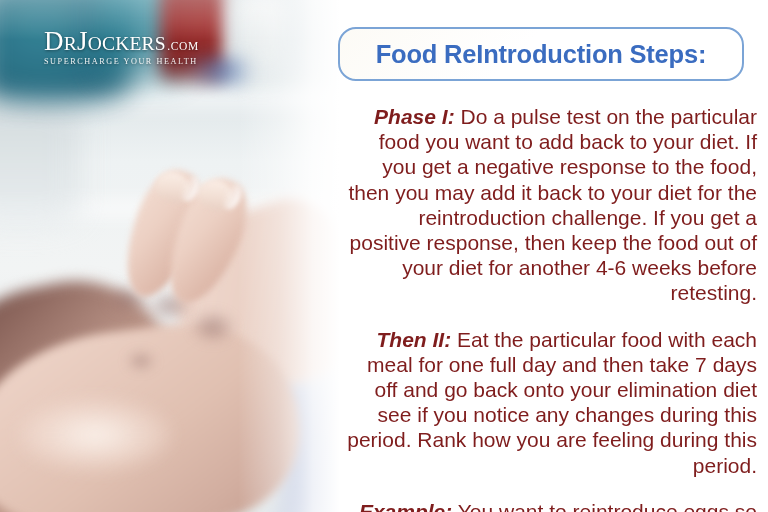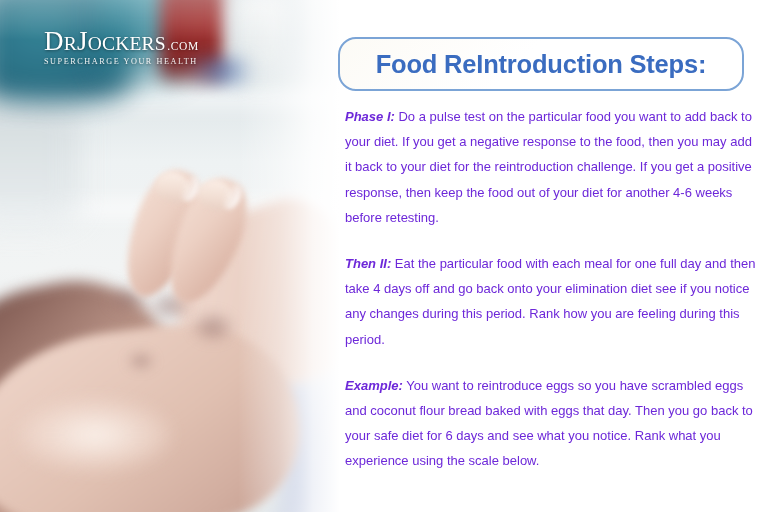--- a/index.html
+++ b/index.html
@@ -258,44 +258,43 @@
     top: 27px;
     width: 406px;
     height: 54px;
     border: 2px solid #7ba4d6;
     border-radius: 18px;
     background: linear-gradient(135deg, rgba(250,247,238,.55) 0%, rgba(255,255,255,.9) 45%, #ffffff 100%);
     box-sizing: border-box;
     display: flex;
     align-items: center;
     justify-content: center;
-    margin-top: 10px;
   }
   .title-text {
     font-family: "Liberation Sans", sans-serif;
     font-weight: bold;
     font-size: 25.5px;
     color: #3a6cc0;
     letter-spacing: -0.2px;
     white-space: nowrap;
   }
 
   .body-block {
     position: absolute;
     left: 15px;
     top: 104px;
     width: 412px;
   }
   .para {
     font-family: "Liberation Sans", sans-serif;
-    font-size: 13px;
+    font-size: 21px;
     line-height: 25.2px;
-    color: #6d28d9;
+    color: #7f1d1d;
     margin: 0 0 21px 0;
-    text-align: left;
+    text-align: right;
   }
   .para:last-child { margin-bottom: 0; }
   .para .lead {
     font-weight: bold;
     font-style: italic;
   }
 </style>
 </head>
 <body>
 
@@ -345,20 +344,20 @@
   <div class="content">
 
     <div class="title-box">
       <span class="title-text">Food ReIntroduction Steps:</span>
     </div>
 
     <div class="body-block">
 
       <p class="para"><span class="lead">Phase I:</span><span>  Do a pulse test on the particular food you want to add back to your diet.  If you get a negative response to the food, then you may add it back to your diet for the reintroduction challenge.  If you get a positive response, then keep the food out of your diet for another 4-6 weeks before retesting.</span></p>
 
-      <p class="para"><span class="lead">Then II:</span><span>  Eat the particular food with each meal for one full day and then take 4 days off and go back onto your elimination diet see if you notice any changes during this period.  Rank how you are feeling during this period.</span></p>
+      <p class="para"><span class="lead">Then II:</span><span>  Eat the particular food with each meal for one full day and then take 7 days off and go back onto your elimination diet see if you notice any changes during this period.  Rank how you are feeling during this period.</span></p>
 
       <p class="para"><span class="lead">Example:</span><span>  You want to reintroduce eggs so you have scrambled eggs and coconut flour bread baked with eggs that day.  Then you go back to your safe diet for 6 days and see what you notice.  Rank what you experience using the scale below.</span></p>
 
     </div>
   </div>
 
 </div>
 
 </body></html>

